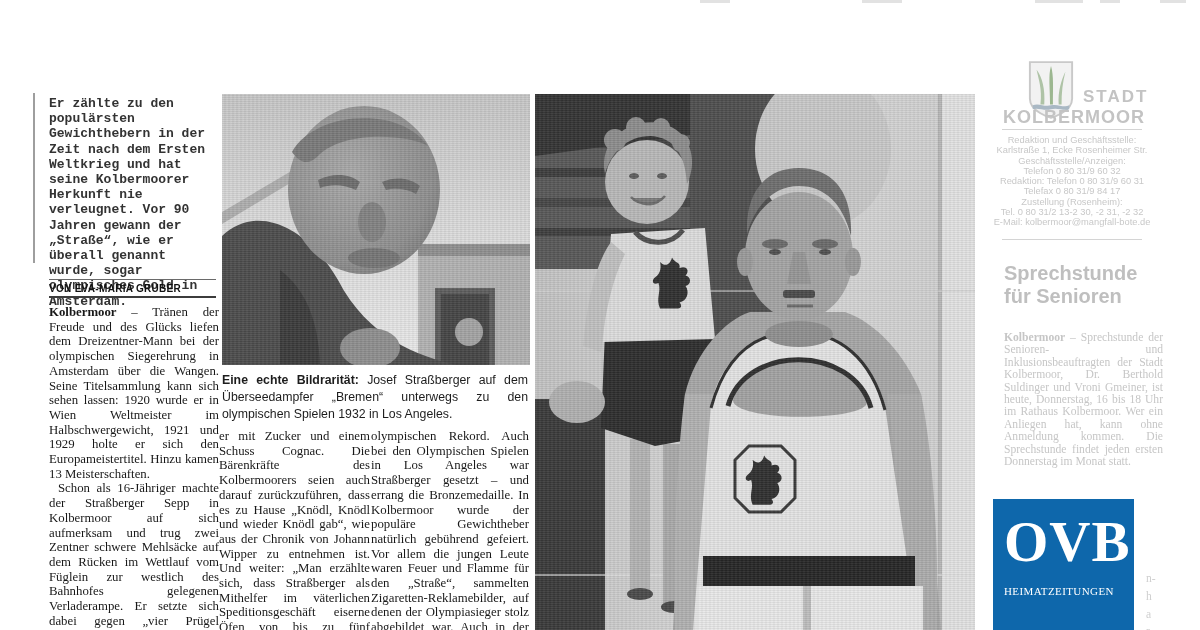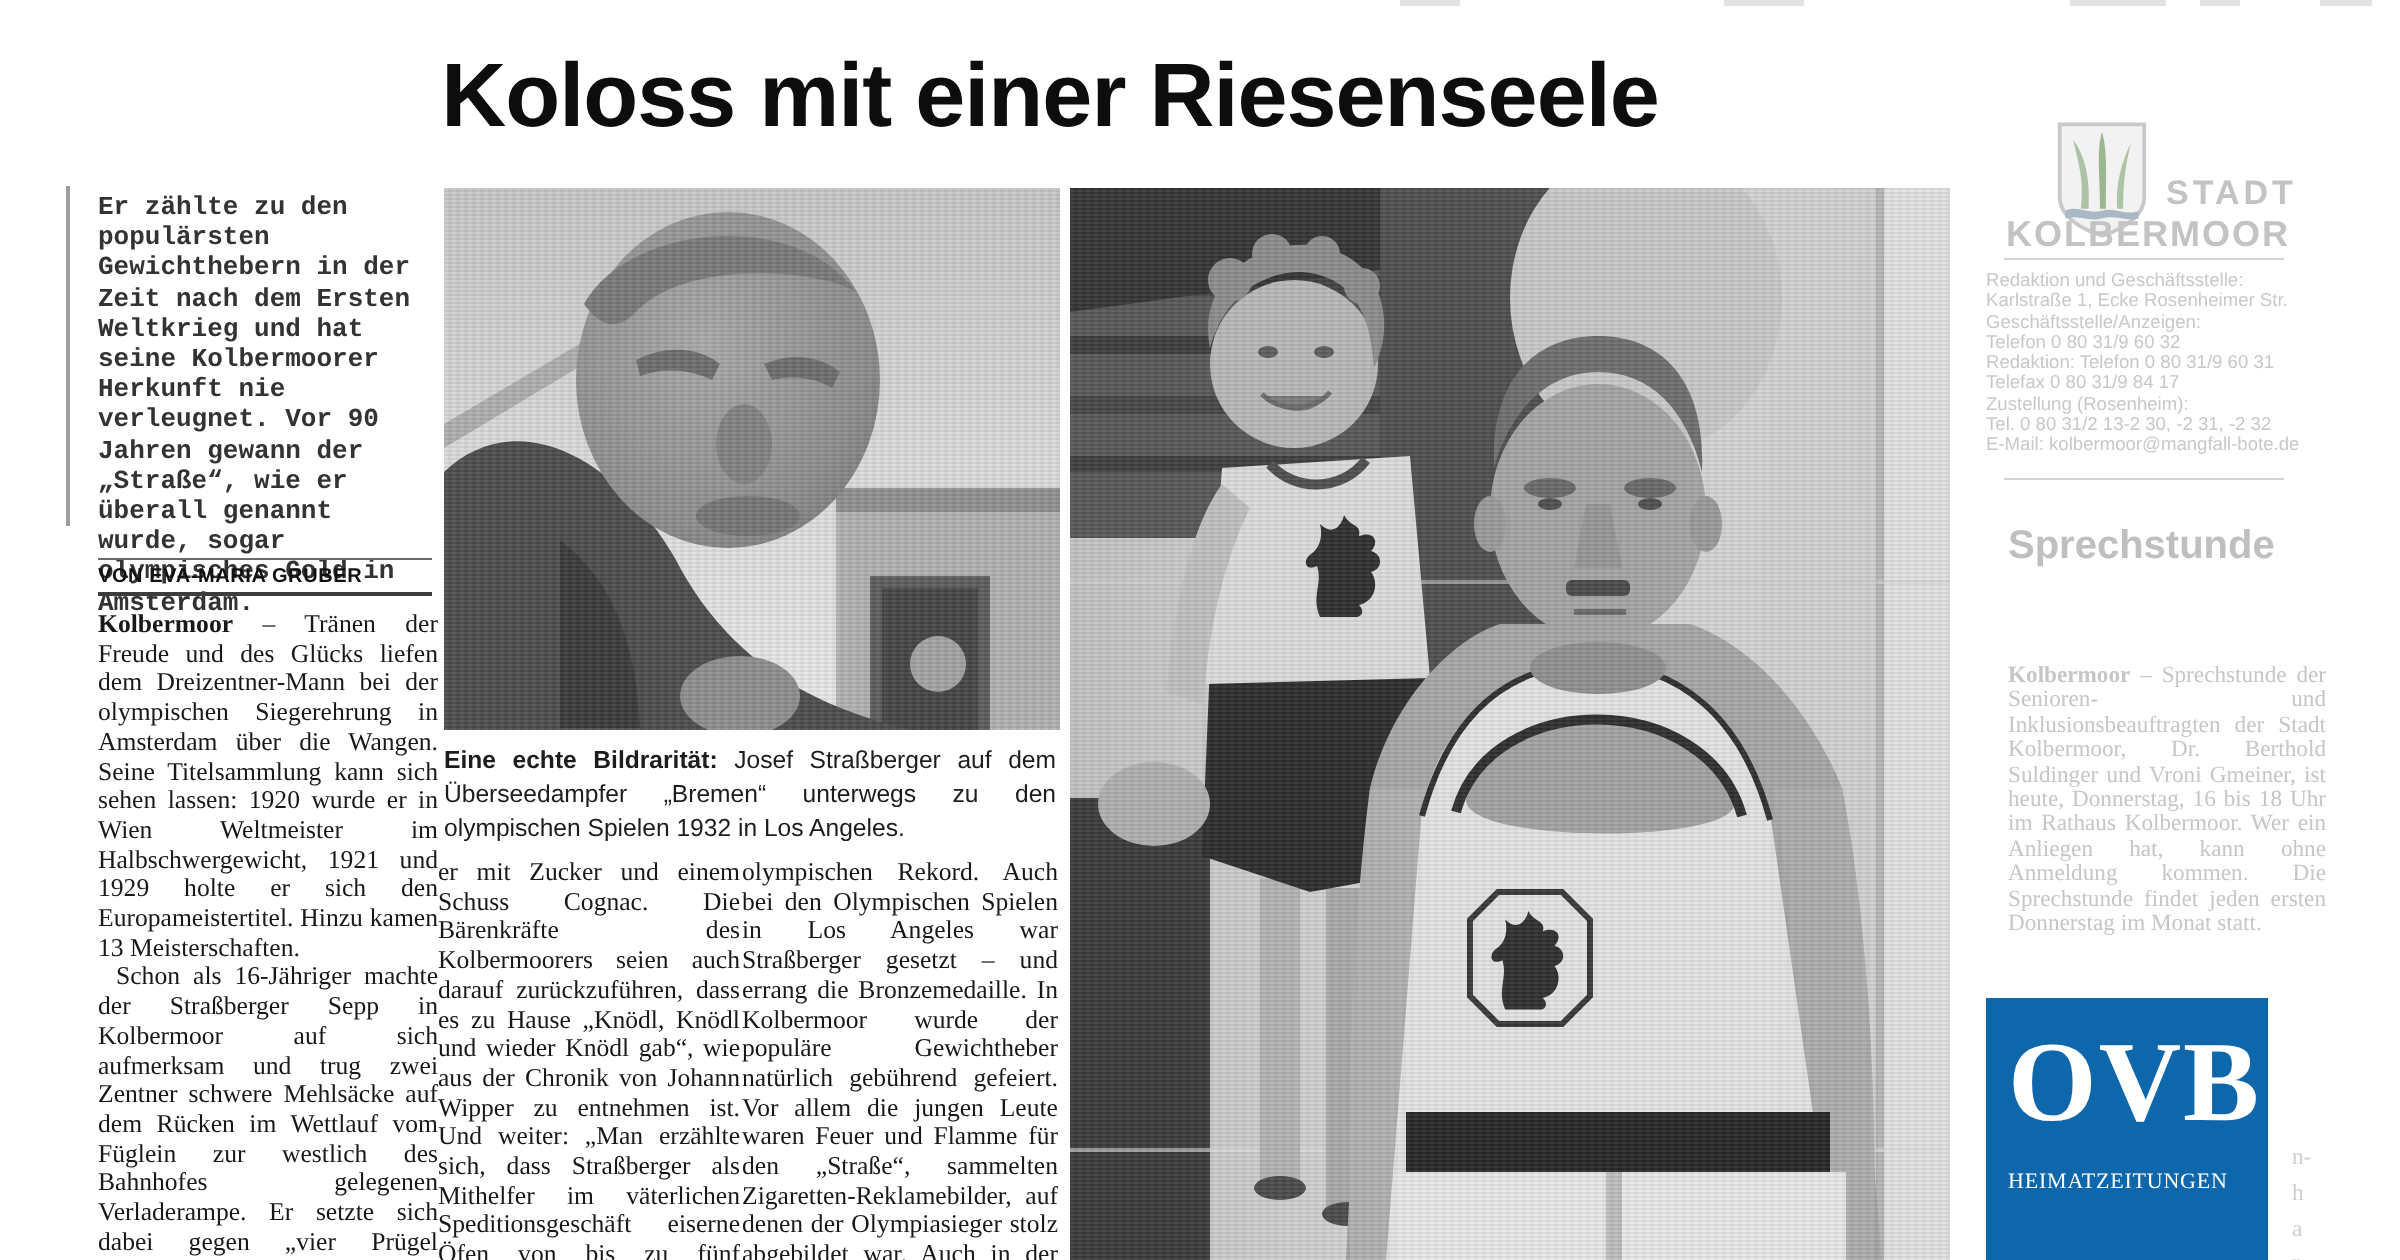--- a/index.html
+++ b/index.html
@@ -63,21 +63,21 @@
   .cap-lead { font-weight:700; }
 
   
   .sidebar { position:absolute; left:985px; top:0; width:215px; height:630px;margin-top:29px; }
   .crest { position:absolute; left:42px; top:30px; width:48px; height:62px; }
   .city-line1 { position:absolute; left:98px; top:58px; font-size:17px; font-weight:700; letter-spacing:2px; color:#c3c3c3; }
   .city-line2 { position:absolute; left:10px; top:78px; width:158px; text-align:center; font-size:18px; font-weight:700; letter-spacing:1px; color:#c3c3c3; }
   .s-rule { position:absolute; left:17px; width:140px; height:1px; background:#d4d4d4; }
   .s-rule1 { top:100px; }
   .s-rule2 { top:210px; }
-  .contact { position:absolute; left:8px; top:106px; width:158px; text-align:left;
+  .contact { position:absolute; left:8px; top:106px; width:158px; text-align:center;
              font-size:9.3px; line-height:10.3px; color:#c8c8c8; }
   .notice-title { position:absolute; left:19px; top:233px; font-size:20px; line-height:23px; font-weight:700; color:#bfbfbf; }
   .notice-body {
     position:absolute; left:19px; top:303px; width:159px;
     font-family:"Liberation Serif", serif; font-size:11.6px; line-height:12.4px;
     text-align:justify; color:#c6c6c6; hyphens:auto;
   }
   .notice-body .n-lead { font-weight:700; }
 
   .frag { position:absolute; left:161px; font-family:"Liberation Serif", serif; font-size:11.6px; color:#cfcfcf; }
@@ -95,21 +95,20 @@
 <body>
 
 <div class="page">
 
   <span class="smudge" style="left:700px;width:30px"></span>
   <span class="smudge" style="left:862px;width:40px"></span>
   <span class="smudge" style="left:1035px;width:48px"></span>
   <span class="smudge" style="left:1100px;width:20px"></span>
   <span class="smudge" style="left:1160px;width:26px"></span>
 
-  <h1 class="headline">Koloss mit einer Riesenseele</h1>
 
   <div class="intro-bar"></div>
   <p class="intro">Er zählte zu den populärsten Gewichthebern in der Zeit nach dem Ersten Weltkrieg und hat seine Kolbermoorer Herkunft nie verleugnet. Vor 90 Jahren gewann der „Straße“, wie er überall genannt wurde, sogar olympisches Gold in Amsterdam.</p>
 
   <div class="rule rule-byline-top"></div>
   <div class="byline">VON EVA-MARIA GRUBER</div>
   <div class="rule rule-byline-bottom"></div>
 
   <div class="col col1">
     <p class="body"><span class="lead">Kolbermoor</span> <span>– Tränen der Freude und des Glücks liefen dem Dreizentner-Mann bei der olympischen Siegerehrung in Amsterdam über die Wangen. Seine Titelsammlung kann sich sehen lassen: 1920 wurde er in Wien Weltmeister im Halbschwergewicht, 1921 und 1929 holte er sich den Europameistertitel. Hinzu kamen 13 Meisterschaften.</span></p>
@@ -262,20 +261,21 @@
       <div>Redaktion: Telefon 0 80 31/9 60 31</div>
       <div>Telefax 0 80 31/9 84 17</div>
       <div>Zustellung (Rosenheim):</div>
       <div>Tel. 0 80 31/2 13-2 30, -2 31, -2 32</div>
       <div>E-Mail: kolbermoor@mangfall-bote.de</div>
     </div>
     <div class="s-rule s-rule2"></div>
 
     <div class="notice-title">
       <div>Sprechstunde</div>
+      <div>für Senioren</div>
     </div>
     <p class="notice-body">
       <span class="n-lead">Kolbermoor</span>
       <span>– Sprechstunde der Senioren- und Inklusionsbeauftragten der Stadt Kolbermoor, Dr. Berthold Suldinger und Vroni Gmeiner, ist heute, Donnerstag, 16 bis 18 Uhr im Rathaus Kolbermoor. Wer ein Anliegen hat, kann ohne Anmeldung kommen. Die Sprechstunde findet jeden ersten Donnerstag im Monat statt.</span>
     </p>
 
     <span class="frag" style="top:543px">n-</span>
     <span class="frag" style="top:561px">h</span>
     <span class="frag" style="top:579px">a</span>
     <span class="frag" style="top:596px">r-</span>

